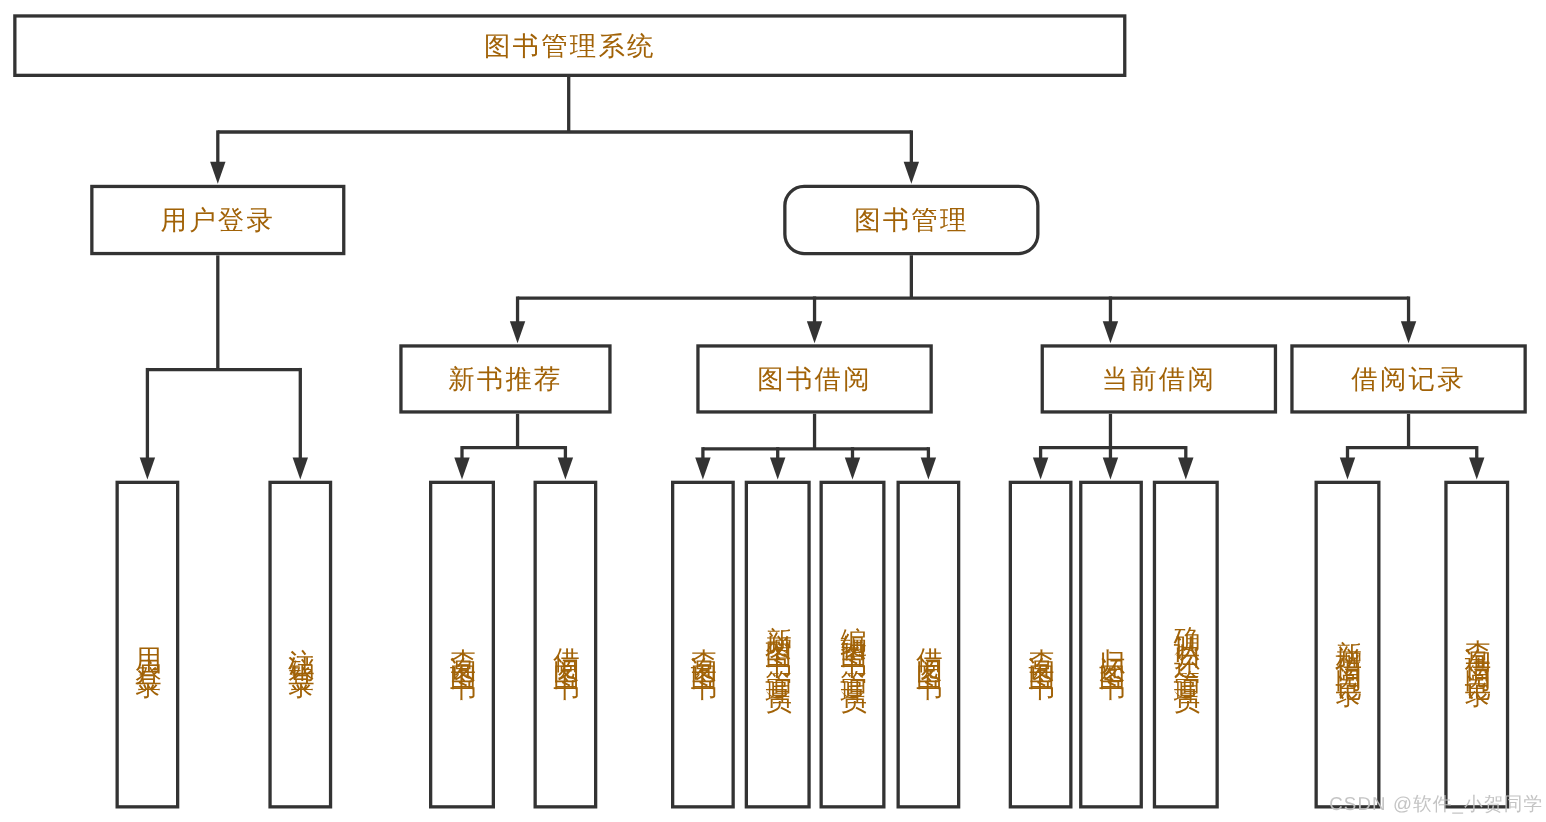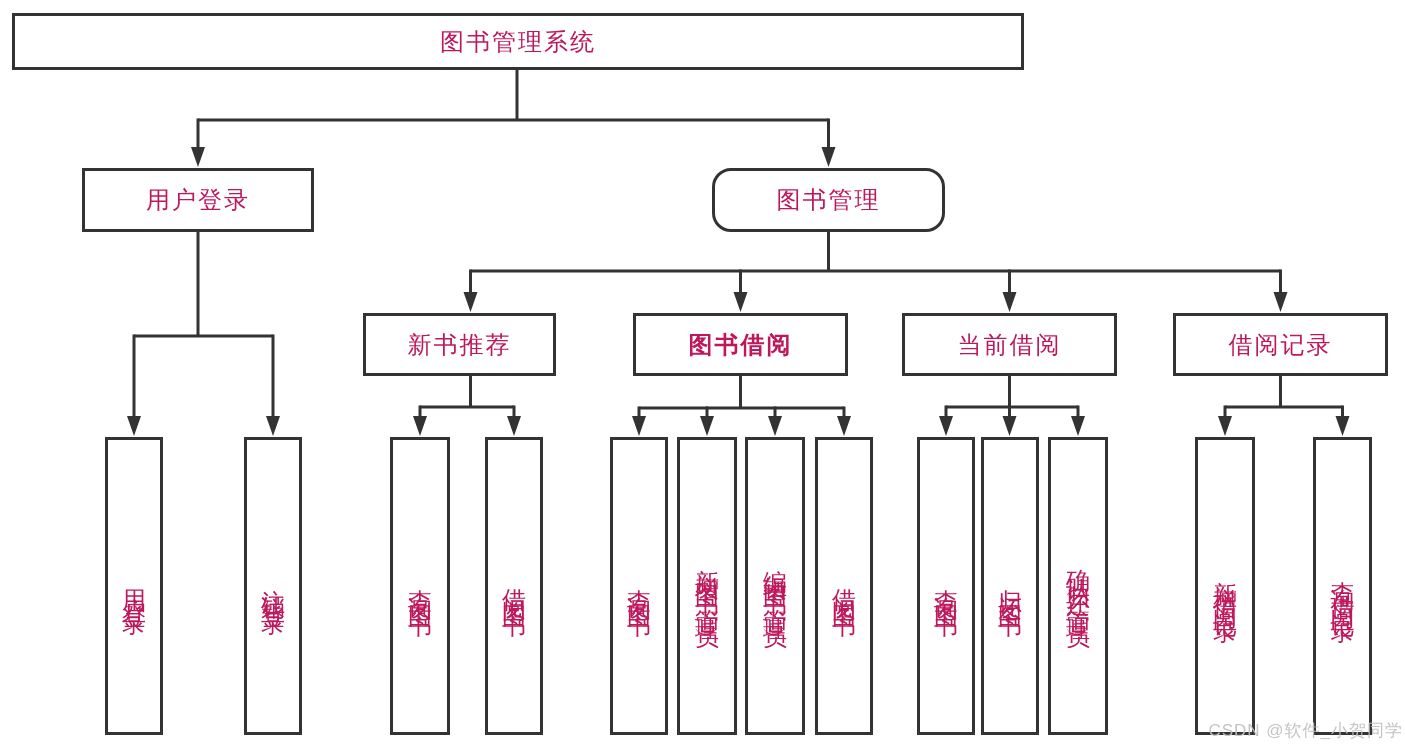--- a/index.html
+++ b/index.html
@@ -22,43 +22,43 @@
     z-index: 1;
   }
   .node {
     position: absolute;
     box-sizing: border-box;
     border: 3px solid #333333;
     background: #ffffff;
     display: flex;
     align-items: center;
     justify-content: center;
-    color: #be185d;
+    color: #a16207;
     z-index: 2;
   }
   .node-h span {
     font-size: 24px;
     letter-spacing: 2px;
     white-space: nowrap;
   }
   .node-v span {
     writing-mode: vertical-rl;
     font-size: 24px;
     letter-spacing: 8px;
     line-height: 1;
   }
   
   .n-root  { left: 12px;  top: 13px;  width: 1012px; height: 57px; }
   
   .n-l2a   { left: 82px;  top: 168px; width: 232px;  height: 64px; }
   .n-l2b   { left: 712px; top: 168px; width: 233px;  height: 64px; border-radius: 19px; }
   
   .n-l3a   { left: 363px;  top: 313px; width: 193px; height: 63px; }
-  .n-l3b   { left: 633px;  top: 313px; width: 215px; height: 63px; font-weight: bold; }
-  .n-l3c   { left: 902px;  top: 313px; width: 215px; height: 63px; }
+  .n-l3b   { left: 633px;  top: 313px; width: 215px; height: 63px; }
+  .n-l3c   { left: 946px;  top: 313px; width: 215px; height: 63px; }
   .n-l3d   { left: 1173px; top: 313px; width: 215px; height: 63px; }
   
   .leaf    { top: 437px; height: 298px; }
   .n-a1 { left: 105px;  width: 58px; }
   .n-a2 { left: 244px;  width: 58px; }
   .n-b1 { left: 390px;  width: 60px; }
   .n-b2 { left: 485px;  width: 58px; }
   .n-c1 { left: 610px;  width: 58px; }
   .n-c2 { left: 677px;  width: 60px; }
   .n-c3 { left: 745px;  width: 60px; }

